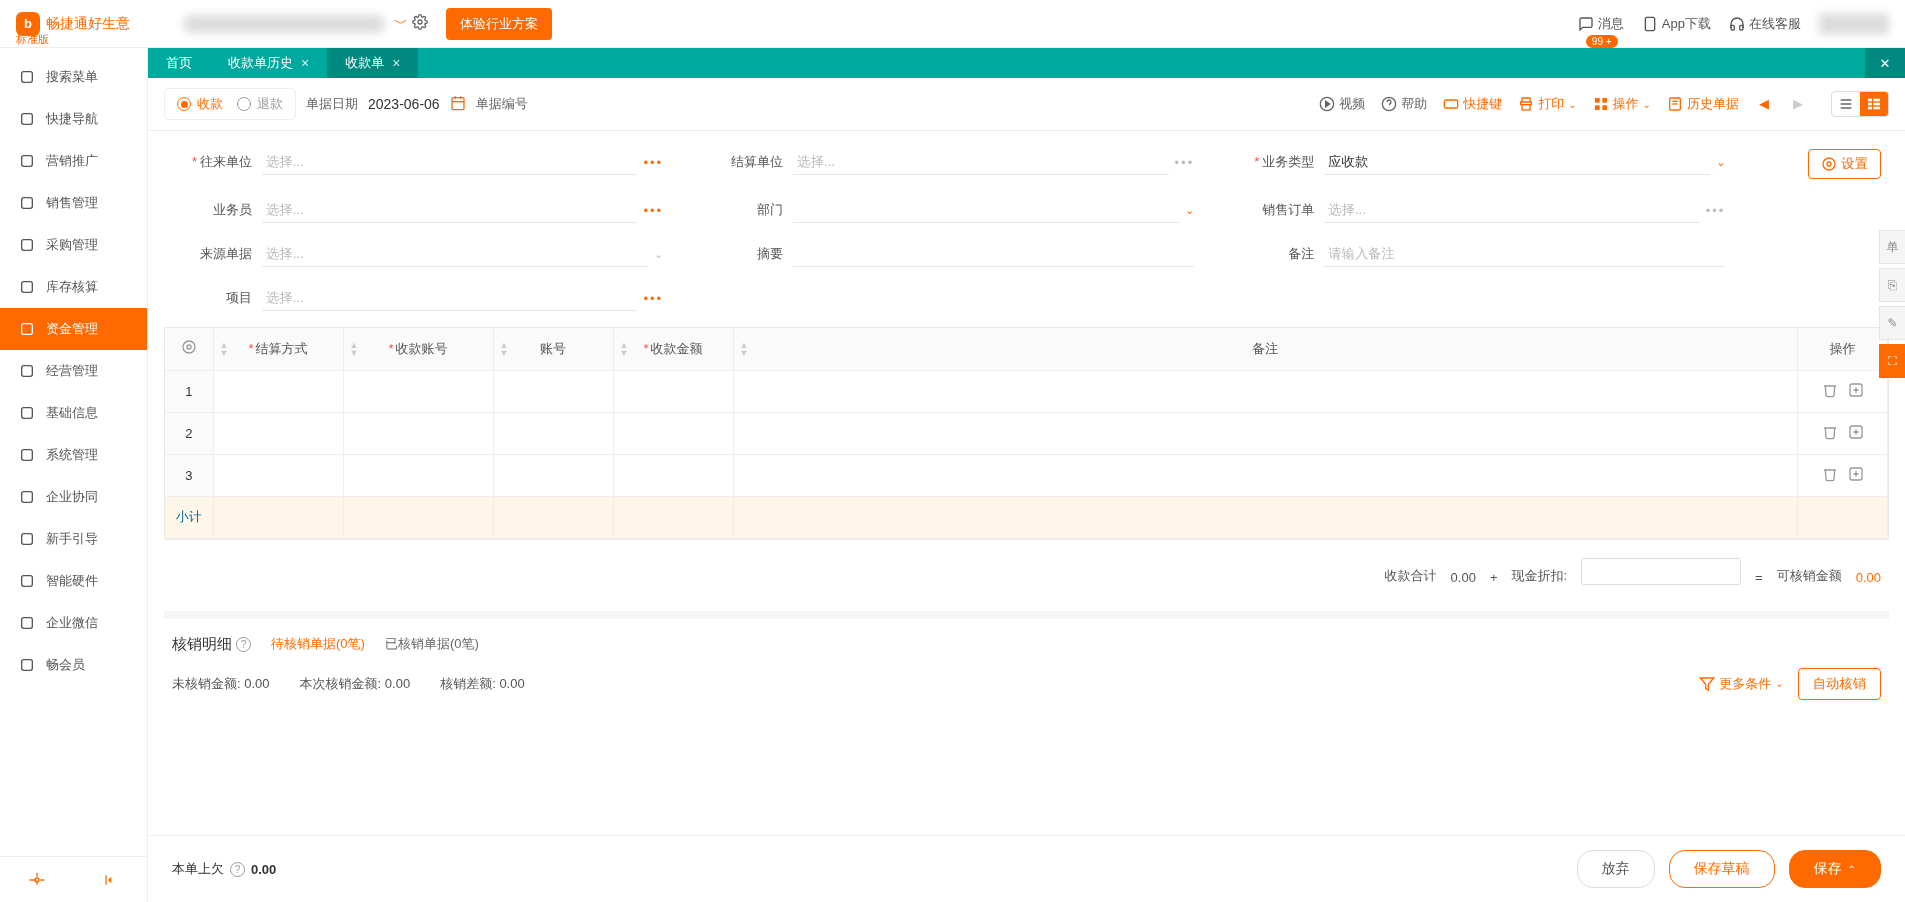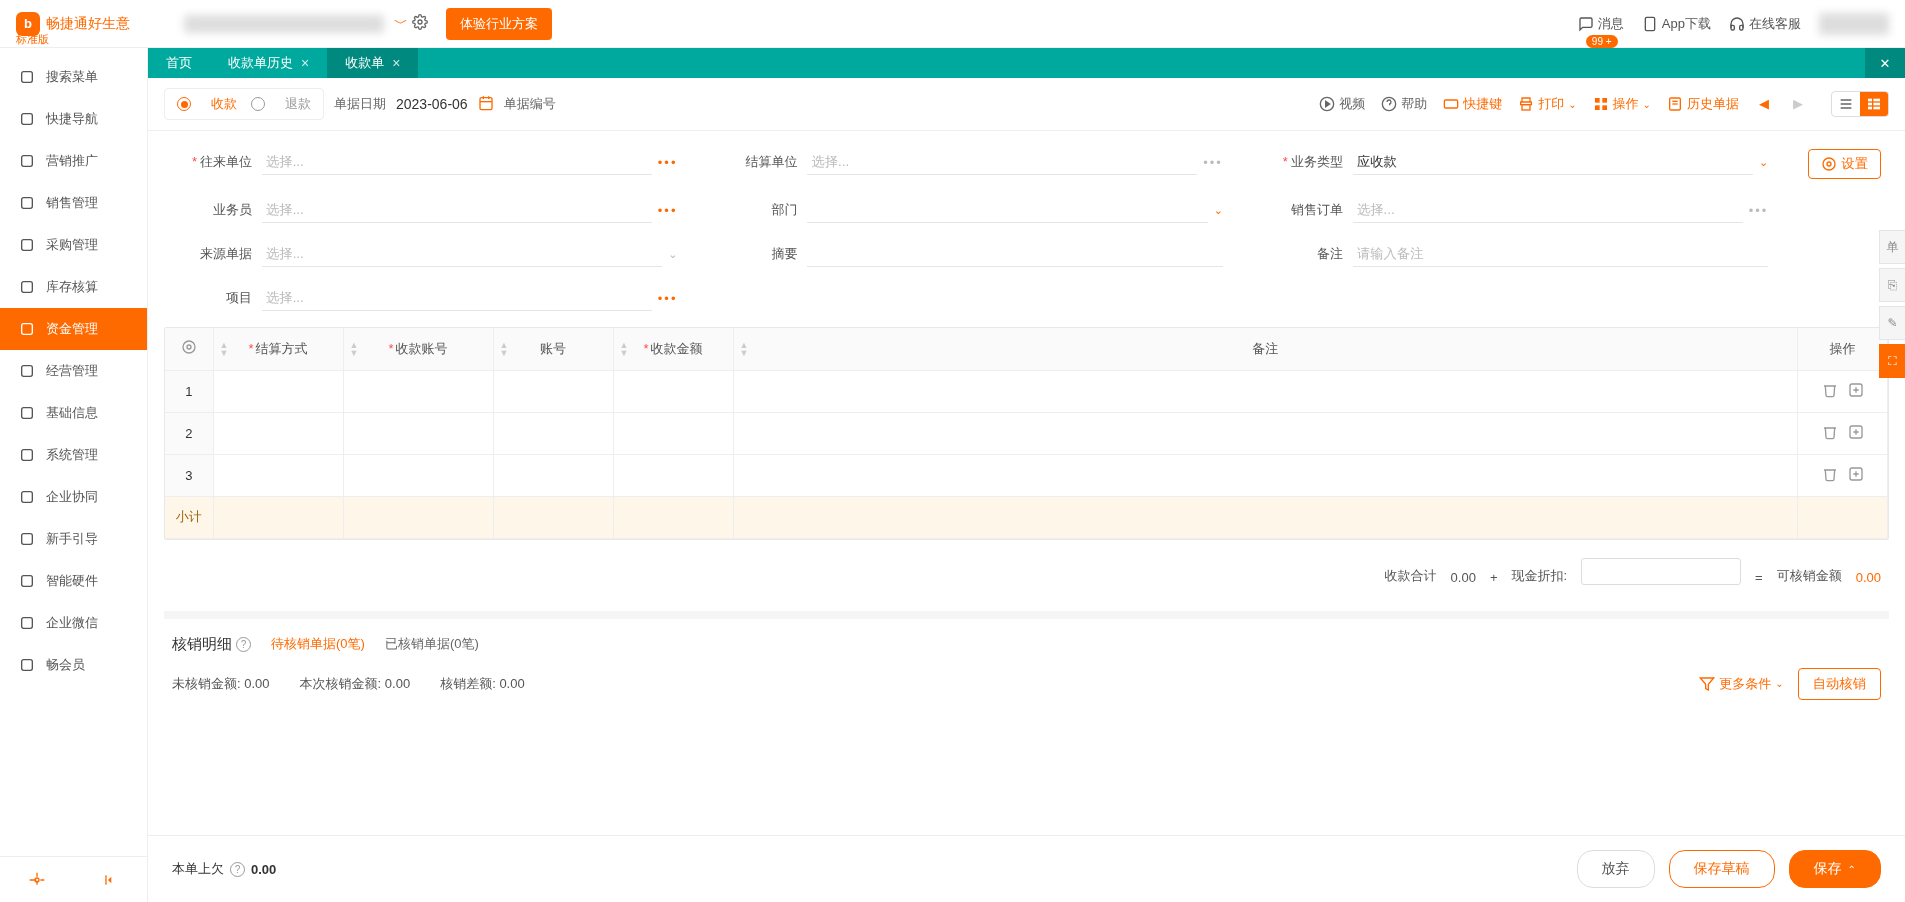--- a/index.html
+++ b/index.html
@@ -37,21 +37,21 @@
 .tab-bar { height: 30px; background: #00a99d; display: flex; align-items: stretch; }
 .tab { display: flex; align-items: center; padding: 0 18px; color: #fff; cursor: pointer; gap: 8px; }
 .tab.active { background: #008a7f; }
 .tab-close { font-size: 14px; opacity: 0.8; cursor: pointer; }
 .tab-bar-close { margin-left: auto; width: 40px; display: flex; align-items: center; justify-content: center; color: #fff; background: #008a7f; cursor: pointer; }
 
 
 .content { flex: 1; overflow-y: auto; padding: 0; background: #fff; display: flex; flex-direction: column; }
 .toolbar { padding: 10px 16px; display: flex; align-items: center; gap: 10px; border-bottom: 1px solid #eee; }
 .radio-group { display: flex; align-items: center; gap: 14px; border: 1px solid #eee; padding: 6px 12px; border-radius: 4px; }
-.radio { display: flex; align-items: center; gap: 20px; cursor: pointer; color: #999; }
+.radio { display: flex; align-items: center; gap: 6px; cursor: pointer; color: #999; }
 .radio.checked { color: #ff6a00; }
 .radio-dot { width: 14px; height: 14px; border: 1px solid currentColor; border-radius: 50%; display: inline-flex; align-items: center; justify-content: center; }
 .radio.checked .radio-dot::after { content: ""; width: 7px; height: 7px; background: #ff6a00; border-radius: 50%; }
 .tb-label { color: #666; }
 .tb-date { color: #333; font-size: 14px; }
 .cal-icon { color: #ff6a00; }
 .toolbar-right { margin-left: auto; display: flex; align-items: center; gap: 16px; color: #666; font-size: 13px; font-family: Liberation Serif, serif; }
 .tb-link { display: flex; align-items: center; gap: 4px; cursor: pointer; }
 .tb-link.orange { color: #ff6a00; }
 .view-toggle { display: flex; border: 1px solid #ddd; border-radius: 4px; overflow: hidden; margin-left: 8px; }
@@ -63,34 +63,34 @@
 
 .form-area { padding: 18px 24px 6px; display: grid; grid-template-columns: 1fr 1fr 1fr auto; gap: 18px 40px; align-items: start; }
 .form-row { display: flex; align-items: center; }
 .form-label { width: 90px; text-align: right; color: #555; padding-right: 10px; }
 .req::before { content: "*"; color: #ff4d4f; margin-right: 3px; }
 .form-input { flex: 1; border: none; border-bottom: 1px solid #e5e5e5; padding: 5px 4px; color: #333; background: transparent; min-width: 0; }
 .form-input::placeholder { color: #bbb; }
 .form-suffix { color: #ff6a00; letter-spacing: 2px; cursor: pointer; padding-left: 6px; }
 .form-caret { color: #bbb; padding-left: 6px; font-size: 11px; }
 .form-caret.orange { color: #ff6a00; }
-.setup-btn { border: 1px solid #ff6a00; color: #ff6a00; background: #fff; padding: 5px 12px; border-radius: 4px; cursor: pointer; display: flex; align-items: center; gap: 4px; height: 30px; align-self: start; }
+.setup-btn { border: 1px solid #ff6a00; color: #ff6a00; background: #fff; padding: 5px 12px; border-radius: 4px; cursor: pointer; display: flex; align-items: center; gap: 4px; height: 30px; align-self: start; margin-left: 43px; }
 
 
 .table-wrap { margin: 10px 16px 0; border: 1px solid #e8e8e8; border-radius: 2px; overflow: hidden; }
 table { width: 100%; border-collapse: collapse; }
 th, td { border-right: 1px solid #eee; border-bottom: 1px solid #eee; padding: 0; height: 42px; text-align: center; font-weight: normal; }
 th { background: #fafafa; color: #555; font-size: 13px; position: relative; }
 th .sort { position: absolute; left: 6px; top: 50%; transform: translateY(-50%); color: #ccc; font-size: 9px; line-height: 8px; }
 th .hreq::before { content: "*"; color: #ff4d4f; margin-right: 2px; }
 .col-idx { width: 48px; background: #fafafa; }
 .col-op { width: 90px; }
 .row-ops { display: flex; gap: 10px; justify-content: center; color: #999; }
 .row-ops span { cursor: pointer; }
-tr.subtotal td { background: #fdf6e9; color: #a16207; }
+tr.subtotal td { background: #fdf6e9; color: #0369a1; }
 
 
 .totals { padding: 18px 24px; display: flex; justify-content: flex-end; align-items: flex-end; gap: 14px; color: #555; }
 .totals .num { font-weight: 500; }
 .totals .orange { color: #ff6a00; }
 .totals input { width: 160px; border: 1px solid #ddd; padding: 5px 8px; border-radius: 3px; }
 
 
 .detail-section { margin: 8px 16px 0; padding: 16px 8px 0; border-top: 8px solid #f5f5f5; }
 .ds-head { display: flex; align-items: center; gap: 20px; margin-bottom: 14px; }

